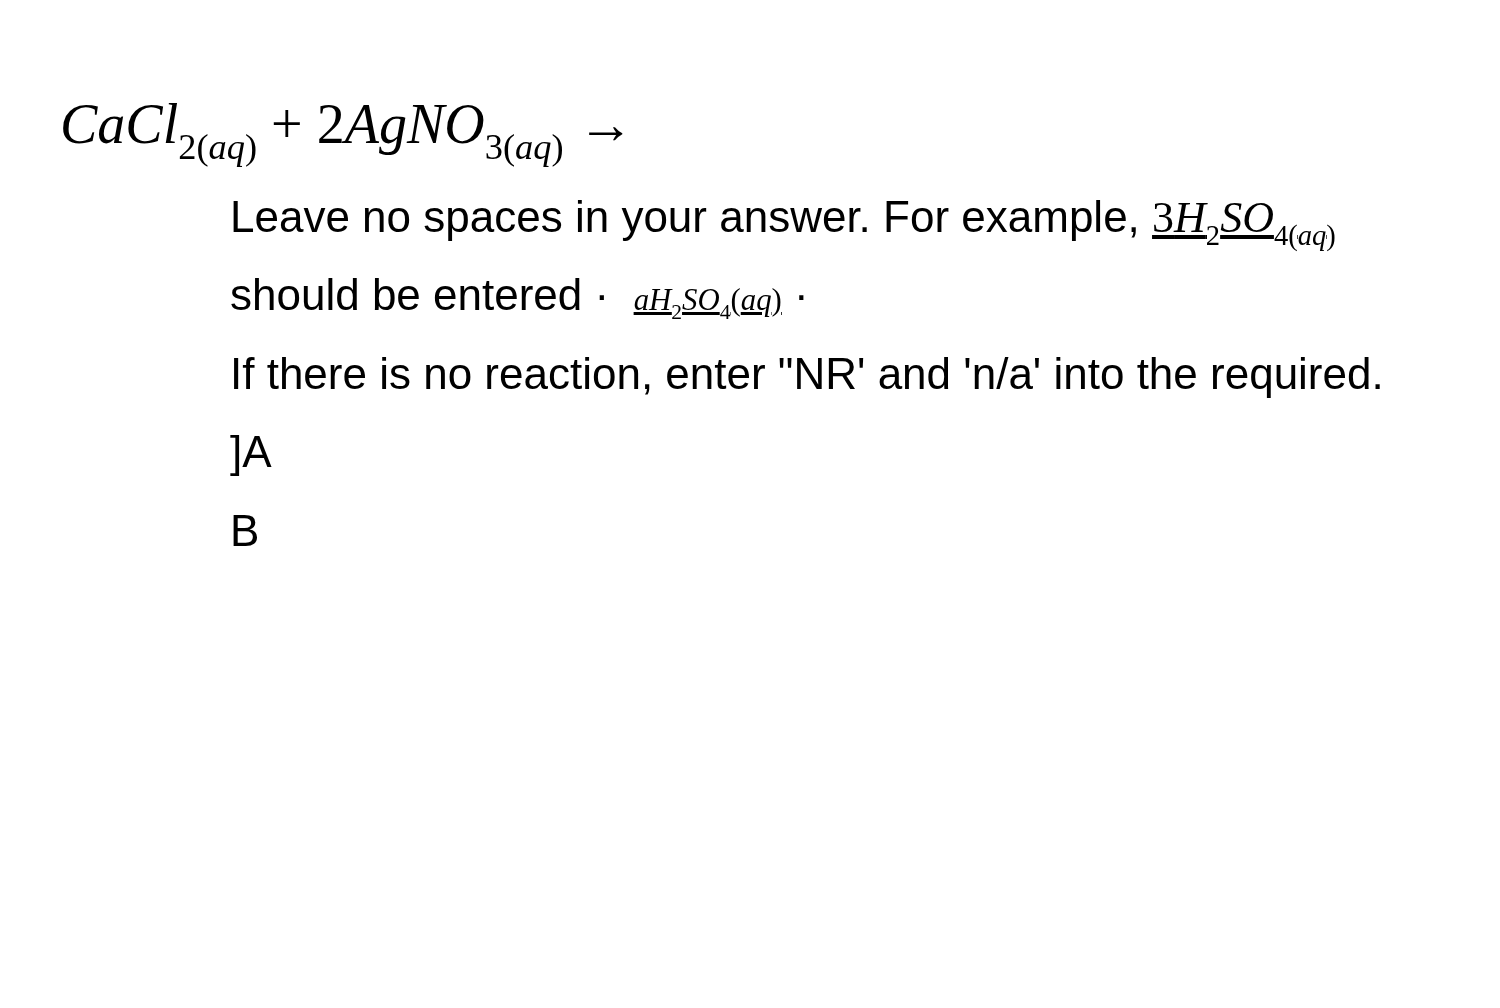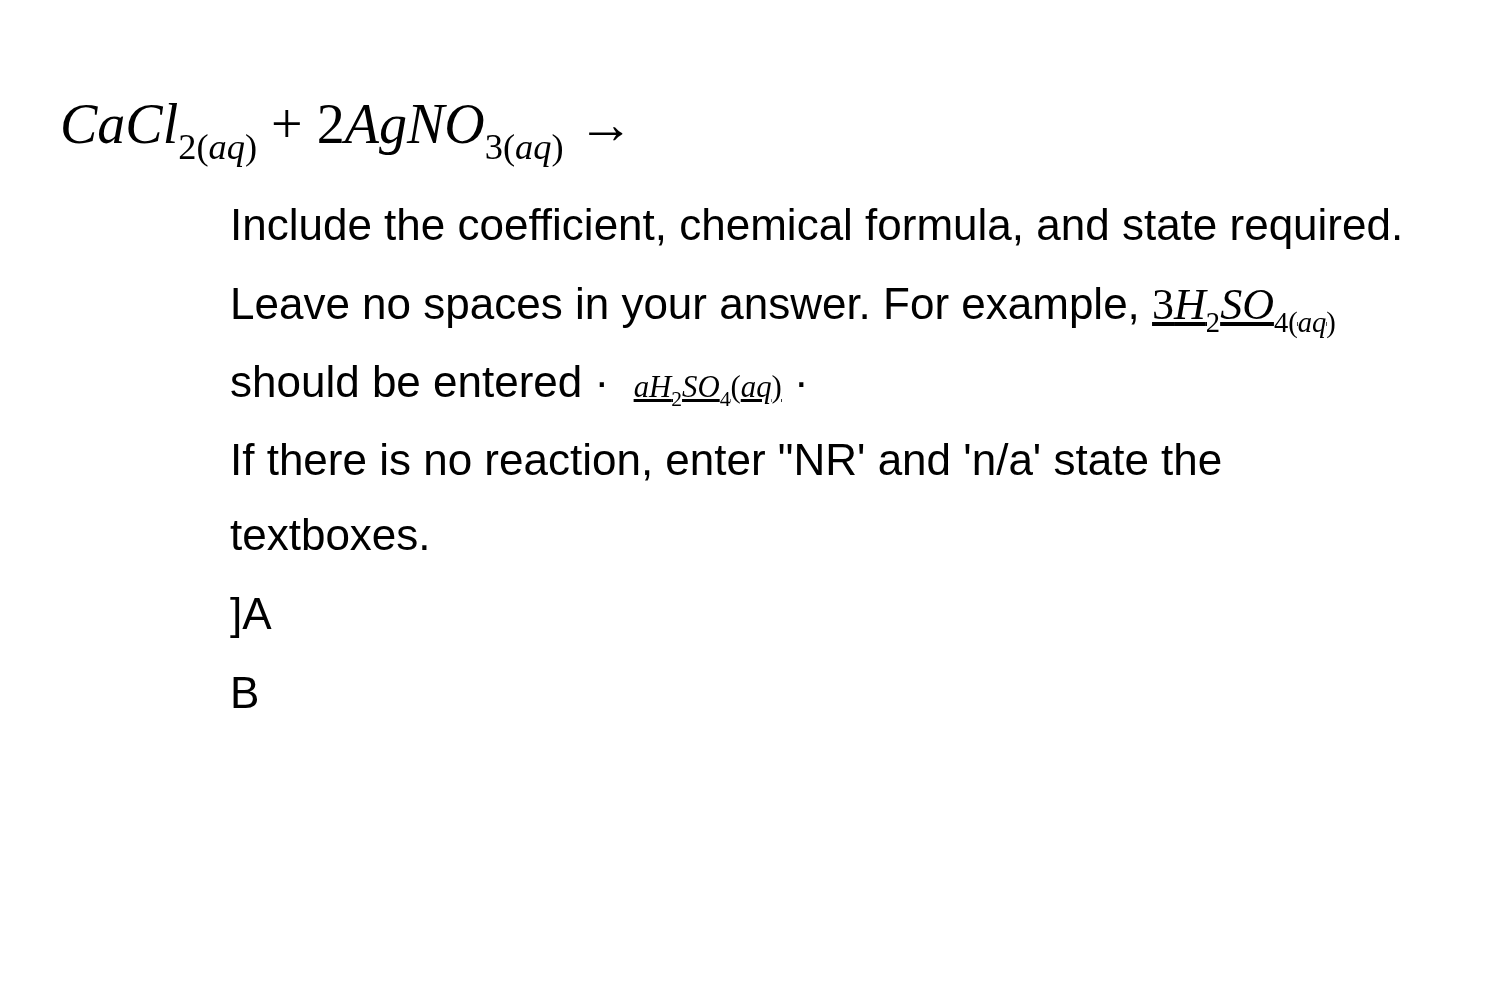--- a/index.html
+++ b/index.html
@@ -17,21 +17,21 @@
       padding: 80px 50px 50px 50px;
       line-height: 1.6;
     }
     .content {
       width: 100%;
     }
     .equation-line {
       font-family: 'Times New Roman', serif;
       font-style: italic;
       font-size: 56px;
-      margin-bottom: 16px;
+      margin-bottom: 8px;
       padding-left: 10px;
     }
     .equation-line .upright {
       font-style: normal;
     }
     .sub {
       font-size: 0.65em;
       vertical-align: sub;
       position: relative;
       top: 0.1em;
@@ -73,25 +73,24 @@
 </head>
 <body>
 
 <div class="content">
 
   <div class="equation-line">
     <span><span>CaCl</span><span class="sub"><span class="upright">2</span><span class="upright">(</span><span>aq</span><span class="upright">)</span></span></span><span class="upright"> + </span><span><span class="upright">2</span><span>AgNO</span><span class="sub"><span class="upright">3</span><span class="upright">(</span><span>aq</span><span class="upright">)</span></span></span><span class="arrow"> →</span>
   </div>
 
   <div class="body-text">
-    <div class="paragraph">Include the coefficient, chemical formula, and state required.</div>
 
     <div class="paragraph">
       <span>Leave no spaces in your answer. For example, </span><span class="inline-math"><span class="upright">3</span><span>H</span><span class="sub upright">2</span><span>SO</span><span class="sub"><span class="upright">4</span><span class="upright">(</span><span>aq</span><span class="upright">)</span></span></span><span>  should be entered </span><span class="dot">·</span><span> &nbsp;</span><span class="inline-math small-math"><span>aH</span><span class="sub upright">2</span><span>SO</span><span class="sub upright">4</span><span class="upright">(</span><span>aq</span><span class="upright">)</span></span><span class="dot"> ·</span>
     </div>
 
-    <div class="paragraph">If there is no reaction, enter "NR' and 'n/a' state the textboxes.</div>
+    <div class="paragraph">If there is no reaction, enter "NR' and 'n/a' into the required.</div>
 
     <div class="label-line">]A</div>
     <div class="label-line">B</div>
   </div>
 
 </div>
 
 </body></html>

